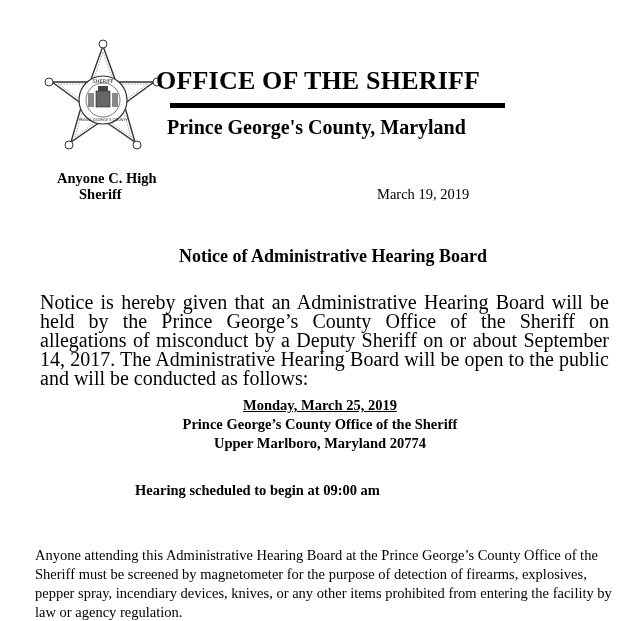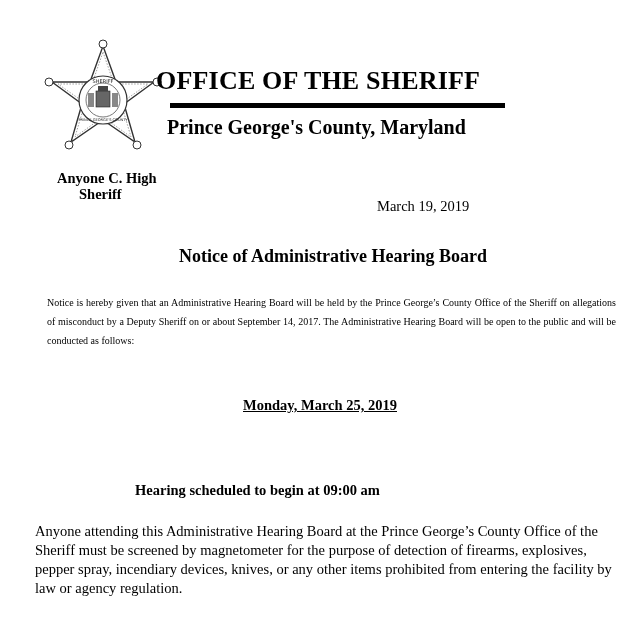--- a/index.html
+++ b/index.html
@@ -5,27 +5,27 @@
     html, body { margin:0; padding:0; background:#ffffff; }
     body { width:640px; height:621px; position:relative; overflow:hidden;
            font-family:"Liberation Serif", "DejaVu Serif", serif; color:#000; }
     .abs { position:absolute; }
     .badge { left:38px; top:38px; width:130px; height:114px; }
     .title { left:156px; top:66px; font-size:26px; font-weight:bold; letter-spacing:0.2px; white-space:nowrap; }
     .rule { left:170px; top:103px; width:335px; height:5px; background:#000; }
     .county { left:167px; top:116px; font-size:20px; font-weight:bold; white-space:nowrap; }
     .sheriff-name { left:57px; top:170px; font-size:14.5px; font-weight:bold; white-space:nowrap; }
     .sheriff-title { left:79px; top:186px; font-size:14.5px; font-weight:bold; white-space:nowrap; }
-    .date { left:377px; top:186px; font-size:14.5px; white-space:nowrap;margin-top:12px; }
+    .date { left:377px; top:186px; font-size:14.5px; white-space:nowrap; }
     .notice-title { left:0; width:640px; top:246px; text-align:center; font-size:18px; font-weight:bold; padding-left:26px; box-sizing:border-box; }
-    .para1 { left:47px; top:293px; width:569px; font-size:10px; line-height:19px; text-align:justify; }
+    .para1 { left:40px; top:293px; width:569px; font-size:20px; line-height:19px; text-align:justify; }
     .center-block { left:0; width:640px; top:396px; text-align:center; font-size:14.5px; font-weight:bold; line-height:19px; padding-left:0; }
     .center-block .u { text-decoration:underline; }
     .hearing { left:0; width:515px; top:482px; text-align:center; font-size:14.5px; font-weight:bold; }
-    .para2 { left:35px; top:522px; width:580px; font-size:14.5px; line-height:19px; }
+    .para2 { left:35px; top:546px; width:580px; font-size:14.5px; line-height:19px; }
   </style>
 </head>
 <body>
 
 <div class="abs badge">
   <svg width="130" height="114" viewBox="0 0 130 114">
 
     <polygon points="65,8 78,44 116,44 86,66 97,104 65,82 33,104 44,66 14,44 52,44" fill="#fff" stroke="#333" stroke-width="1.4"></polygon>
     <polygon points="65,14 76,46 110,46 83,65 93,99 65,79 37,99 47,65 20,46 54,46" fill="none" stroke="#777" stroke-width="0.7" stroke-dasharray="1.5,1.5"></polygon>
 
@@ -53,17 +53,19 @@
 <div class="abs sheriff-name">Anyone C. High</div>
 <div class="abs sheriff-title">Sheriff</div>
 <div class="abs date">March 19, 2019</div>
 
 <div class="abs notice-title">Notice of Administrative Hearing Board</div>
 
 <div class="abs para1">Notice is hereby given that an Administrative Hearing Board will be held by the Prince George’s County Office of the Sheriff on allegations of misconduct by a Deputy Sheriff on or about September 14, 2017. The Administrative Hearing Board will be open to the public and will be conducted as follows:</div>
 
 <div class="abs center-block">
   <div class="u">Monday, March 25, 2019</div>
+  <div>Prince George’s County Office of the Sheriff</div>
+  <div>Upper Marlboro, Maryland 20774</div>
 </div>
 
 <div class="abs hearing">Hearing scheduled to begin at 09:00 am</div>
 
 <div class="abs para2">Anyone attending this Administrative Hearing Board at the Prince George’s County Office of the Sheriff must be screened by magnetometer for the purpose of detection of firearms, explosives, pepper spray, incendiary devices, knives, or any other items prohibited from entering the facility by law or agency regulation.</div>
 
 </body></html>

